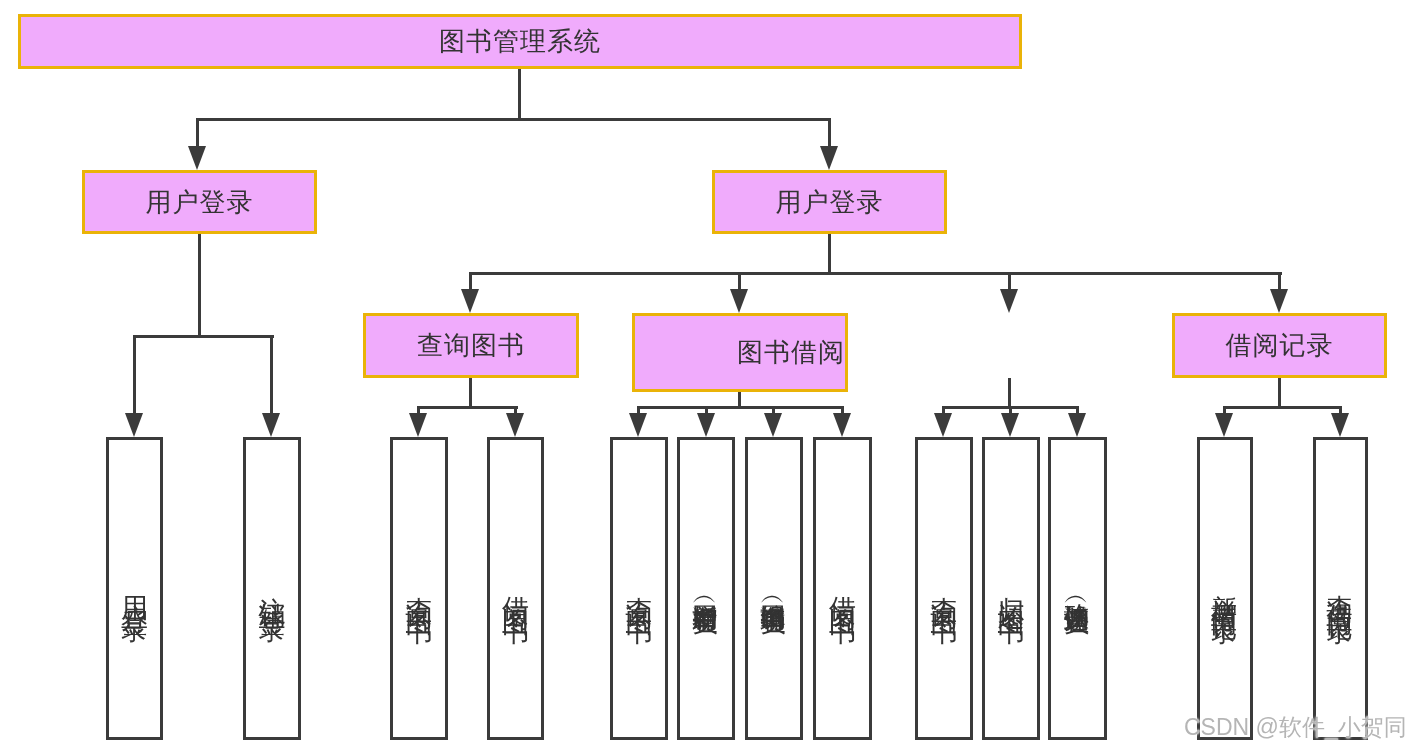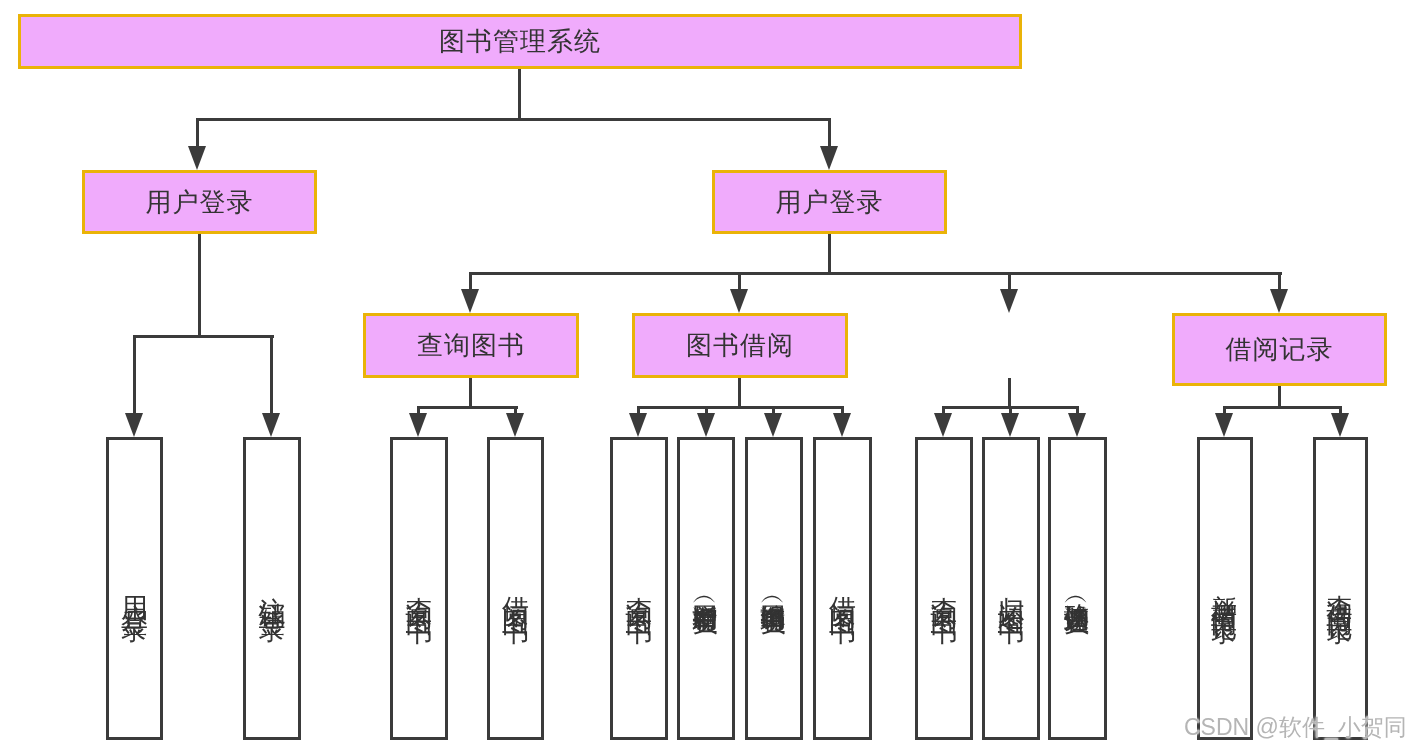--- a/index.html
+++ b/index.html
@@ -100,24 +100,24 @@
   <div class="ln" style="left:738px;top:272px;width:3px;height:20px;"></div>
   <div class="arr" style="left:730px;top:289px;"></div>
   <div class="ln" style="left:1008px;top:272px;width:3px;height:20px;"></div>
   <div class="arr" style="left:1000px;top:289px;"></div>
   <div class="ln" style="left:1278px;top:272px;width:3px;height:20px;"></div>
   <div class="arr" style="left:1270px;top:289px;"></div>
 
   <div class="box" style="left:363px;top:313px;width:216px;height:65px;">
     <span>查询图书</span>
   </div>
-  <div class="box" style="left:632px;top:313px;width:216px;height:65px;">
+  <div class="box" style="left:632px;top:313px;width:216px;height:79px;justify-content:flex-end;">
     <span>图书借阅</span>
   </div>
-  <div class="box" style="left:1172px;top:313px;width:215px;height:73px;">
+  <div class="box" style="left:1172px;top:313px;width:215px;height:65px;">
     <span>借阅记录</span>
   </div>
 
   <div class="ln" style="left:469px;top:378px;width:3px;height:29px;"></div>
   <div class="ln" style="left:417px;top:406px;width:101px;height:3px;"></div>
   <div class="ln" style="left:417px;top:406px;width:3px;height:10px;"></div>
   <div class="arr" style="left:409px;top:413px;"></div>
   <div class="ln" style="left:514px;top:406px;width:3px;height:10px;"></div>
   <div class="arr" style="left:506px;top:413px;"></div>
 

